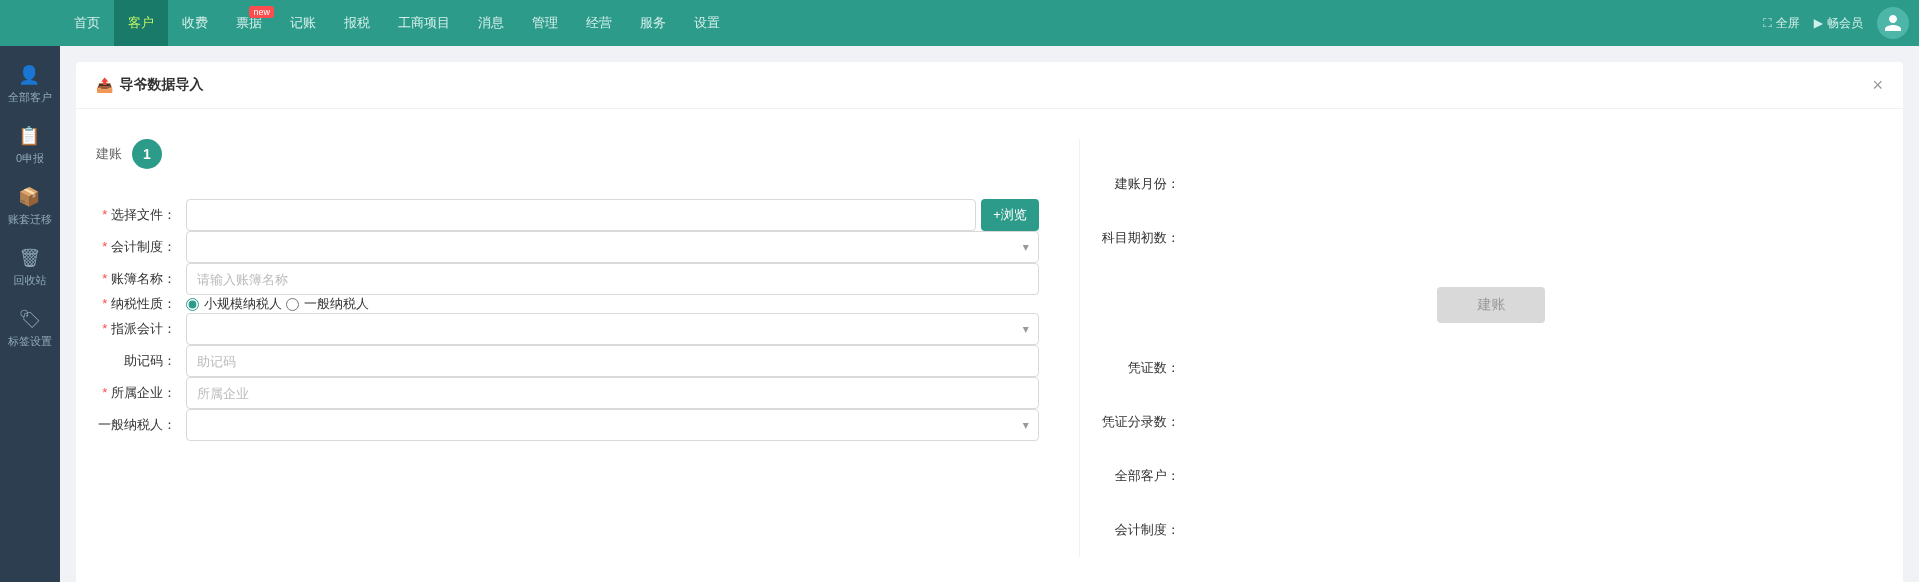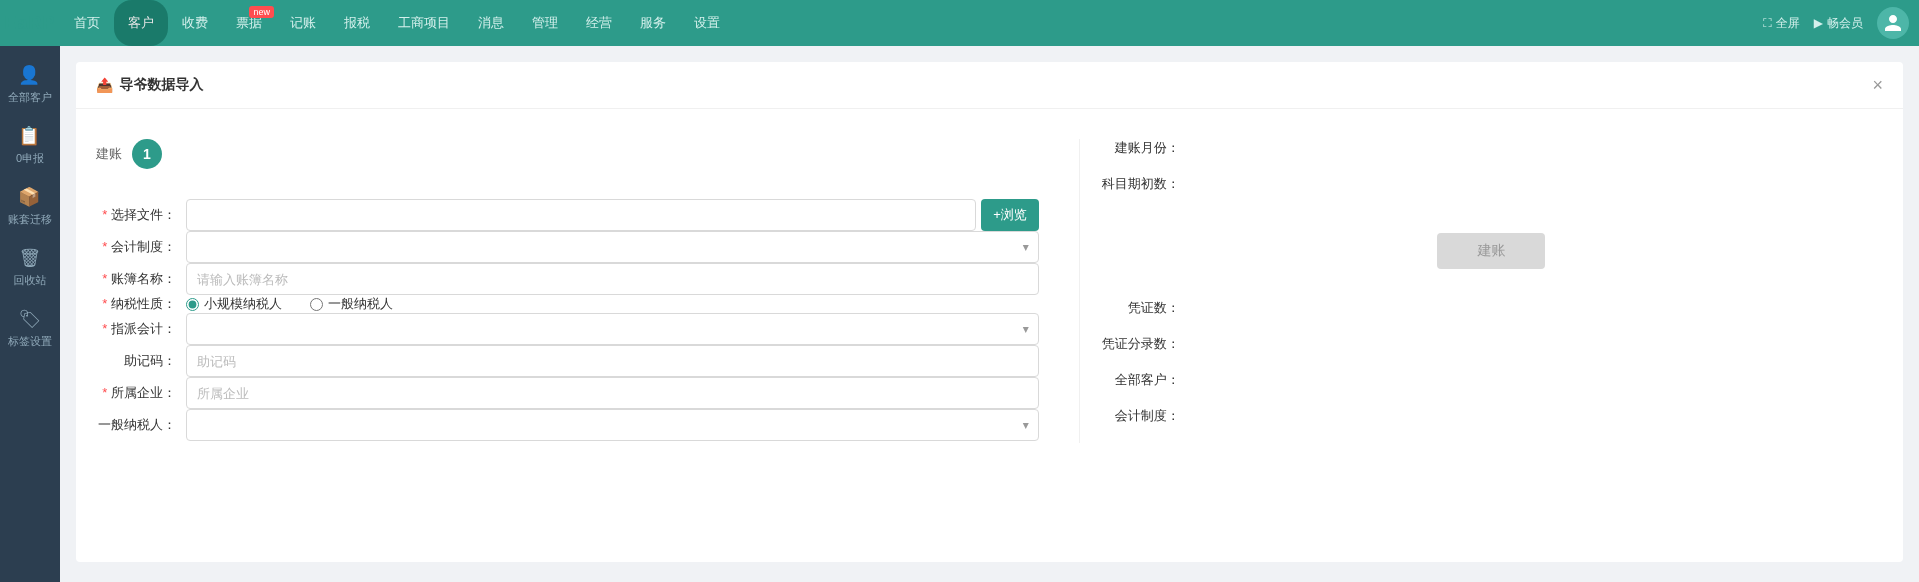--- a/index.html
+++ b/index.html
@@ -34,22 +34,21 @@
       height: 100%;
       display: flex;
       align-items: center;
       cursor: pointer;
       font-size: 13px;
       position: relative;
       white-space: nowrap;
     }
     .nav-item.active {
       background: #1a7a6a;
-      color: #e5e5e5;
-      border-radius: 18px;
+      color: #bef264;
     }
     .nav-badge {
       background: #ff4d4f;
       color: white;
       font-size: 9px;
       padding: 1px 4px;
       border-radius: 3px;
       position: absolute;
       top: 6px;
       right: 2px;
@@ -270,41 +269,42 @@
       border-radius: 4px;
       cursor: pointer;
       font-size: 13px;
       white-space: nowrap;
     }
 
     
     .radio-group {
       display: flex;
       align-items: center;
-      gap: 28px;
+      gap: 4px;
       flex: 1;
     }
     .radio-label {
       display: flex;
       align-items: center;
       gap: 5px;
       cursor: pointer;
       font-size: 13px;
       color: #333;
     }
     .radio-label input[type="radio"] {
       accent-color: #2d9b8a;
       cursor: pointer;
     }
 
     
     .right-form-row {
       display: flex;
       align-items: center;
       margin-bottom: 18px;
+      margin-top: 36px;
     }
     .right-label {
       width: 90px;
       text-align: right;
       padding-right: 10px;
       color: #333;
       font-size: 13px;
       flex-shrink: 0;
     }
     .right-value {

